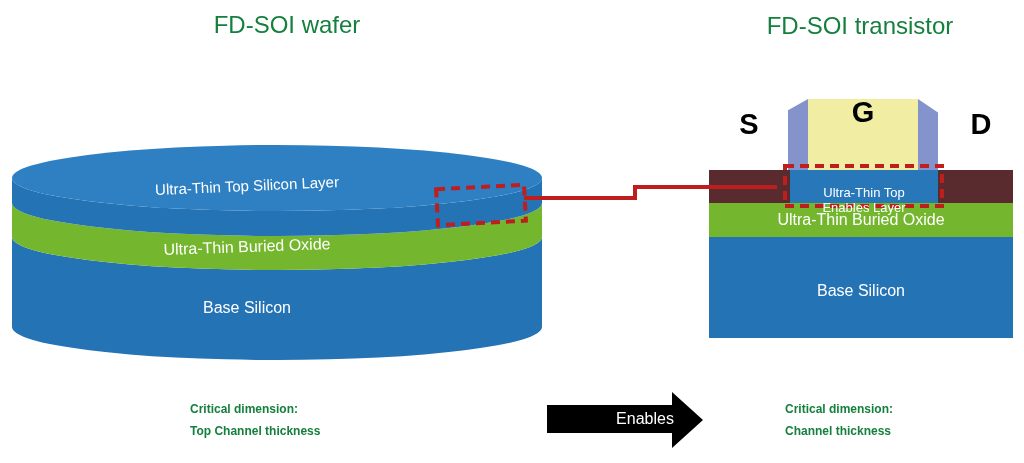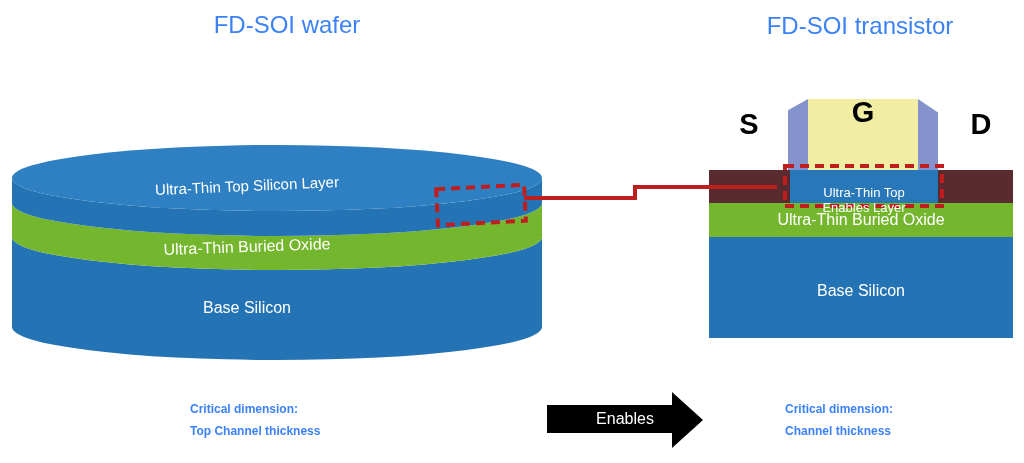--- a/index.html
+++ b/index.html
@@ -5,30 +5,30 @@
   html,body{margin:0;padding:0;background:#fff;}
   .canvas{
     position:relative;width:1024px;height:463px;background:#ffffff;overflow:hidden;
     font-family:"Liberation Sans",sans-serif;
   }
   .layer{position:absolute;left:0;top:0;width:1024px;height:463px;}
   .abs{position:absolute;}
   .txt{position:absolute;white-space:nowrap;}
   .center{text-align:center;}
   .white{color:#ffffff;}
-  .black{color:#3b82f6;}
+  .black{color:#15803d;}
   .title{font-size:24px;}
   .terminal{font-size:29px;font-weight:bold;color:#000;}
   .wafer-label{font-size:16px;}
   .wafer-label-top{font-size:15px;transform:rotate(-2.5deg);}
   .chan-label{font-size:13px;line-height:15px;white-space:normal;}
   .stack-label{font-size:16px;}
   .caption{font-size:12px;line-height:22px;white-space:normal;font-weight:bold;}
   .caption span{display:block;}
-  .enables{font-size:16px;}
+  .enables{font-size:16px;padding-left:20px;}
   .spacer-left{clip-path:polygon(0 16%,100% 0,100% 100%,0 100%);}
   .spacer-right{clip-path:polygon(0 0,100% 19%,100% 100%,0 100%);}
   svg{overflow:visible;}
 </style>
 </head>
 <body>
 
 <div class="canvas">
 
   <svg class="layer" viewBox="0 0 1024 463">

